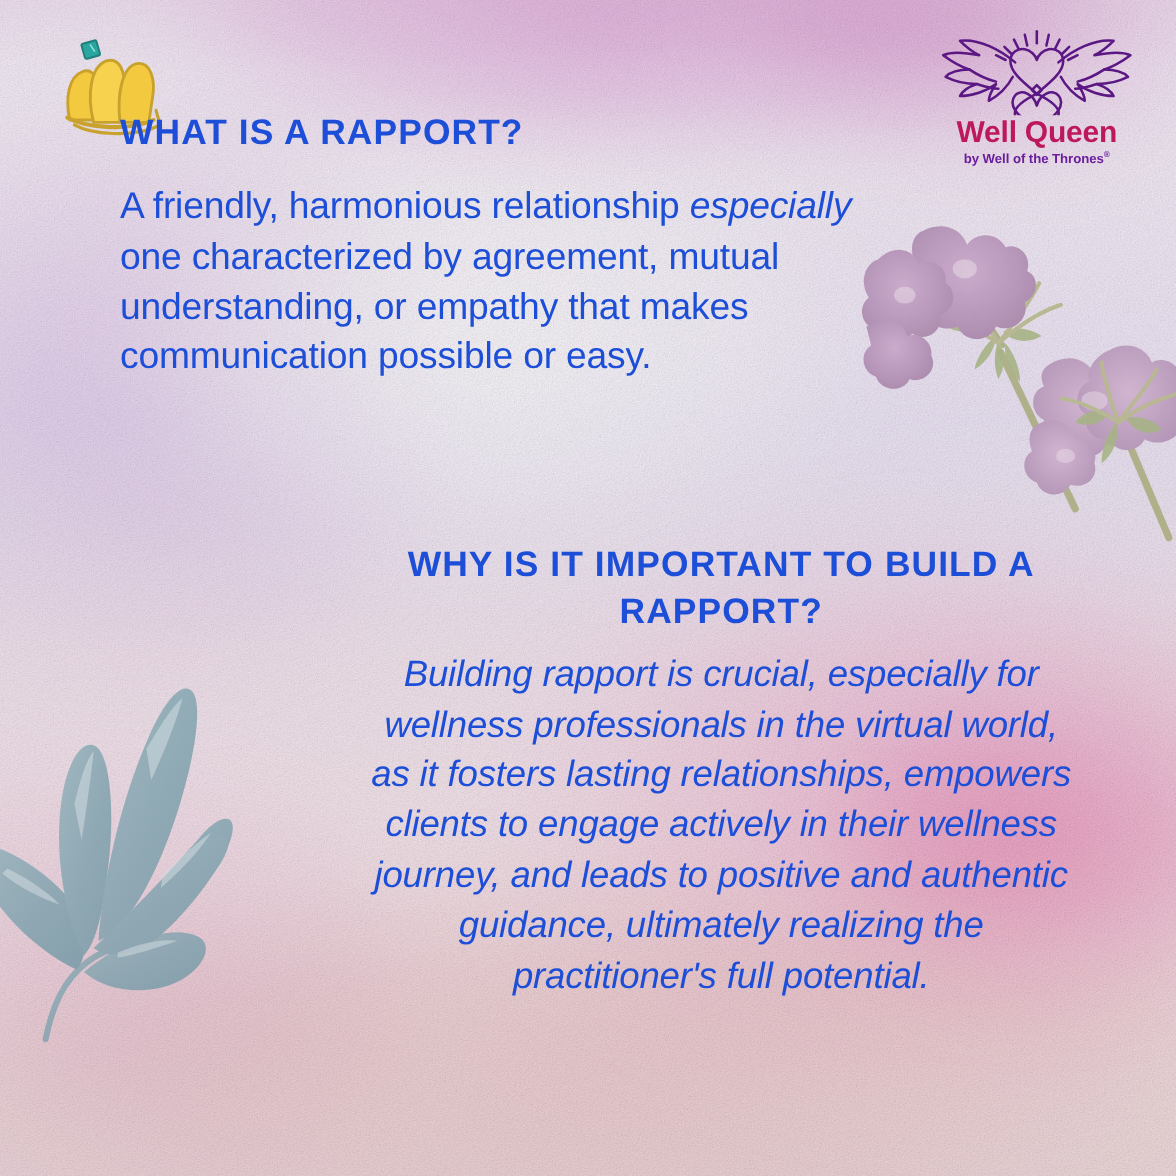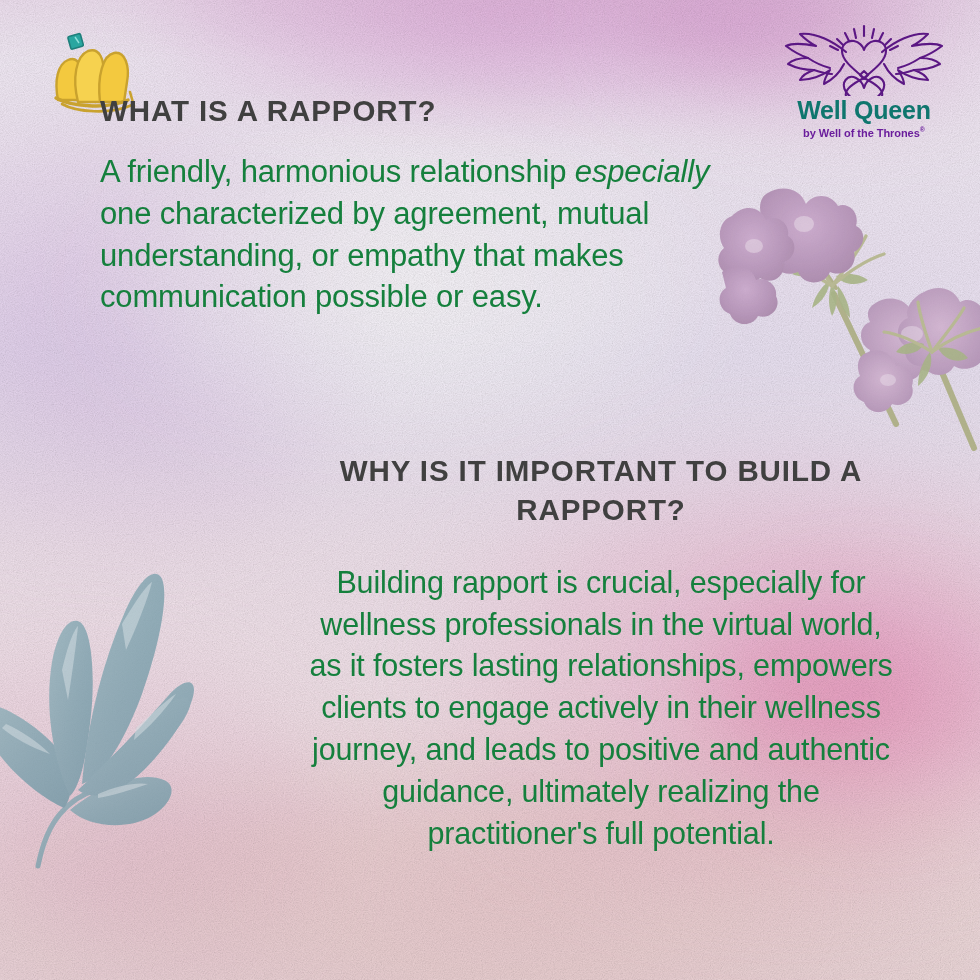--- a/index.html
+++ b/index.html
@@ -101,21 +101,21 @@
   .logo {
     position: absolute;
     right: 24px; top: 22px;
     width: 184px;
     text-align: center;
   }
   .logo-mark { width: 176px; height: 74px; display: block; margin: 0 auto; }
   .logo-name {
     font-size: 25px;
     font-weight: bold;
-    color: #0f766e;
+    color: #be185d;
     letter-spacing: -0.2px;
     line-height: 1.05;
     margin-top: 1px;
   }
   .logo-tag {
     font-size: 11px;
     font-weight: bold;
     color: #6a1d9c;
     letter-spacing: -0.05px;
     margin-top: 3px;
@@ -123,38 +123,38 @@
   .logo-tag .reg { font-size: 7px; vertical-align: super; }
 
   
   .block { position: absolute; }
 
   .block-what { left: 100px; top: 92px; width: 620px; }
   .block-why  { left: 301px; top: 452px; width: 600px; text-align: center; }
 
   h2.heading {
     margin: 0;
-    color: #404040;
+    color: #1d4ed8;
     font-size: 29.5px;
     font-weight: bold;
     letter-spacing: 0.9px;
     line-height: 1.32;
     text-transform: uppercase;
   }
 
   p.body-text {
     margin: 0;
-    color: #15803d;
+    color: #1d4ed8;
     font-size: 31px;
     line-height: 1.35;
     letter-spacing: -0.15px;
     font-weight: 400;
   }
   .block-what p.body-text { margin-top: 20px; }
-  .block-why  p.body-text { margin-top: 32px; font-size: 30.5px; line-height: 1.37; }
+  .block-why  p.body-text { margin-top: 12px; font-size: 30.5px; line-height: 1.37; font-style: italic; }
   p.body-text em { font-style: italic; }
 </style>
 </head>
 <body>
 
 <div class="canvas">
 
   <div class="bg-base"></div>
   <div class="wash wash-left-lilac"></div>
   <div class="wash wash-white-center"></div>

